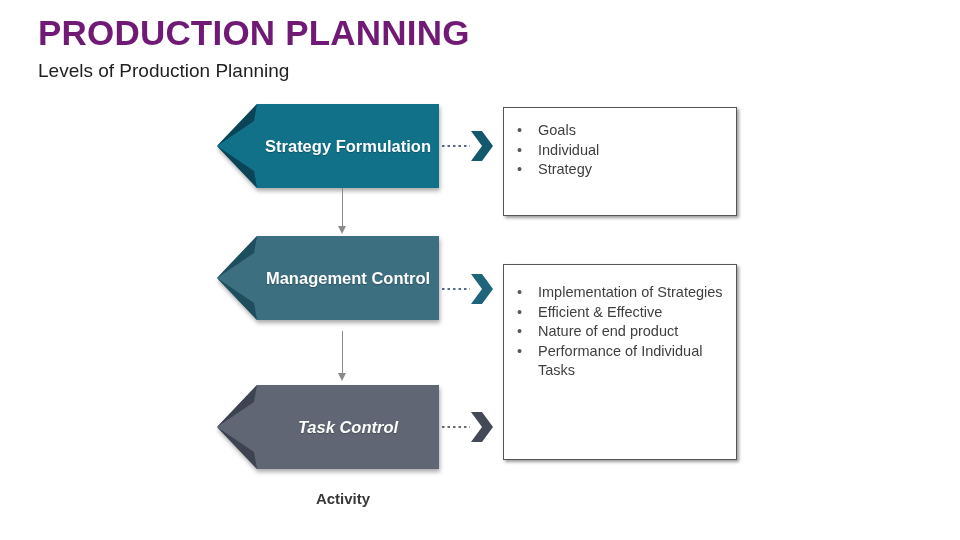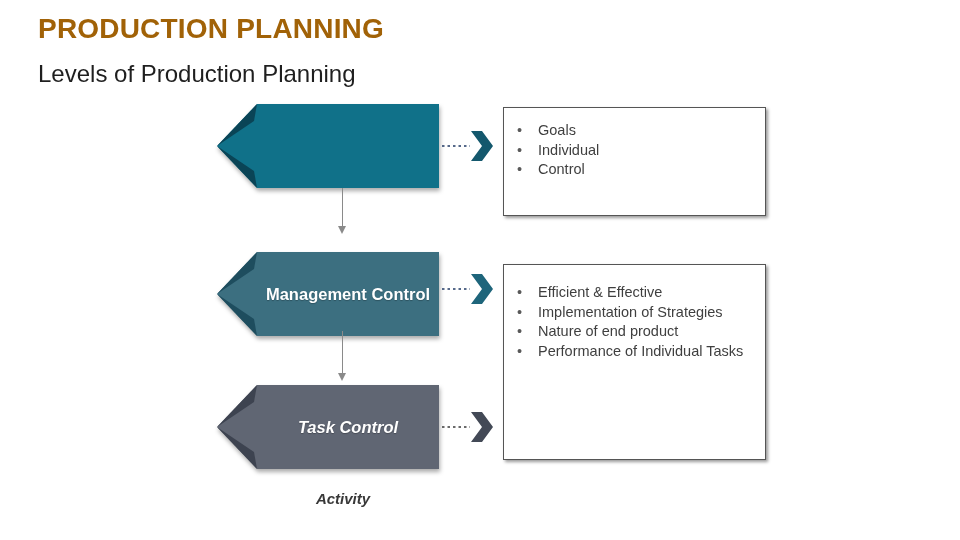--- a/index.html
+++ b/index.html
@@ -2,78 +2,79 @@
 <html><head>
 <meta charset="utf-8">
 <style>
   html,body{margin:0;padding:0;background:#888;}
   *{box-sizing:border-box;}
   .slide{
     position:relative;width:960px;height:540px;background:#ffffff;
     font-family:"Liberation Sans", sans-serif;overflow:hidden;margin:0 auto;
   }
   .title{
-    position:absolute;left:38px;top:13px;font-size:28px;font-weight:bold;
-    color:#a16207;letter-spacing:0.2px;white-space:nowrap;
+    position:absolute;left:38px;top:13px;font-size:35px;font-weight:bold;
+    color:#701a75;letter-spacing:0.2px;white-space:nowrap;
   }
   .subtitle{
-    position:absolute;left:38px;top:60px;font-size:24px;color:#1f1f1f;white-space:nowrap;
+    position:absolute;left:38px;top:60px;font-size:19px;color:#1f1f1f;white-space:nowrap;
   }
   .level{position:absolute;left:217px;width:222px;height:84px;}
   .level svg{position:absolute;left:0;top:0;filter:drop-shadow(1px 3px 2px rgba(0,0,0,0.33));}
   .level-label{
     position:absolute;left:40px;right:0;top:0;bottom:0;display:flex;
     align-items:center;justify-content:center;color:#ffffff;font-weight:bold;
     font-size:16.5px;white-space:nowrap;text-shadow:0 1px 1px rgba(0,0,0,0.25);
   }
   .lv1{top:104px;}
-  .lv2{top:252px;}
+  .lv2{top:236px;}
   .lv3{top:385px;font-style:italic;}
   .vconn-line{position:absolute;left:342px;width:1px;background:#8a8a8a;}
   .vconn-head{
     position:absolute;left:338px;width:0;height:0;
     border-left:4.5px solid transparent;border-right:4.5px solid transparent;
     border-top:8px solid #8a8a8a;
   }
   .darrow{position:absolute;left:441px;}
   .detail-box{
-    position:absolute;left:503px;width:263px;background:#ffffff;
+    position:absolute;left:503px;width:234px;background:#ffffff;
     border:1px solid #555555;box-shadow:2px 2px 3px rgba(0,0,0,0.40);
   }
   .box1{top:107px;height:109px;}
   .box2{top:264px;height:196px;}
   .detail-box ul{list-style:none;margin:0;padding:0;}
   .box1 ul{padding-top:13px;}
   .box2 ul{padding-top:18px;}
   .detail-box li{
     position:relative;padding-left:34px;padding-right:8px;
     font-size:14.5px;line-height:19.5px;color:#3f3f3f;
   }
   .detail-box li::before{
     content:"\2022";position:absolute;left:13px;top:0;color:#595959;
   }
   .footer-label{
     position:absolute;left:243px;top:490px;width:200px;text-align:center;
-    font-size:15px;font-weight:bold;color:#383838;font-style:italic;
+    font-size:15px;font-weight:bold;color:#383838;
   }
 </style>
 </head>
 <body>
 
 <div class="slide">
 
   <div class="title">PRODUCTION PLANNING</div>
   <div class="subtitle">Levels of Production Planning</div>
 
   <div class="level lv1">
     <svg width="222" height="84" viewBox="0 0 222 84">
       <polygon points="0,42 40,0 222,0 222,84 40,84" fill="#107189"></polygon>
       <polygon points="0,42 40,0 37,17" fill="#0a4456"></polygon>
       <polygon points="0,42 40,84 37,67" fill="#0a4456"></polygon>
     </svg>
+    <div class="level-label">Strategy Formulation</div>
   </div>
 
   <div class="level lv2">
     <svg width="222" height="84" viewBox="0 0 222 84">
       <polygon points="0,42 40,0 222,0 222,84 40,84" fill="#3c6f80"></polygon>
       <polygon points="0,42 40,0 37,17" fill="#1e4d5e"></polygon>
       <polygon points="0,42 40,84 37,67" fill="#1e4d5e"></polygon>
     </svg>
     <div class="level-label">Management Control</div>
   </div>
@@ -105,28 +106,28 @@
 
   <svg class="darrow" style="top:411px;" width="52" height="32" viewBox="0 0 52 32">
     <line x1="1" y1="16" x2="29" y2="16" stroke-width="1.6" stroke-dasharray="2.5,3" stroke="#3a3a3a"></line>
     <polygon points="30,1 41,1 52,16 41,31 30,31 41,16" fill="#434956"></polygon>
   </svg>
 
   <div class="detail-box box1">
     <ul>
       <li>Goals</li>
       <li>Individual</li>
-      <li>Control</li>
+      <li>Strategy</li>
     </ul>
   </div>
 
   <div class="detail-box box2">
     <ul>
+      <li>Implementation of Strategies</li>
       <li>Efficient &amp; Effective</li>
-      <li>Implementation of Strategies</li>
       <li>Nature of end product</li>
       <li>Performance of Individual Tasks</li>
     </ul>
   </div>
 
   <div class="footer-label">Activity</div>
 
 </div>
 
 </body></html>

